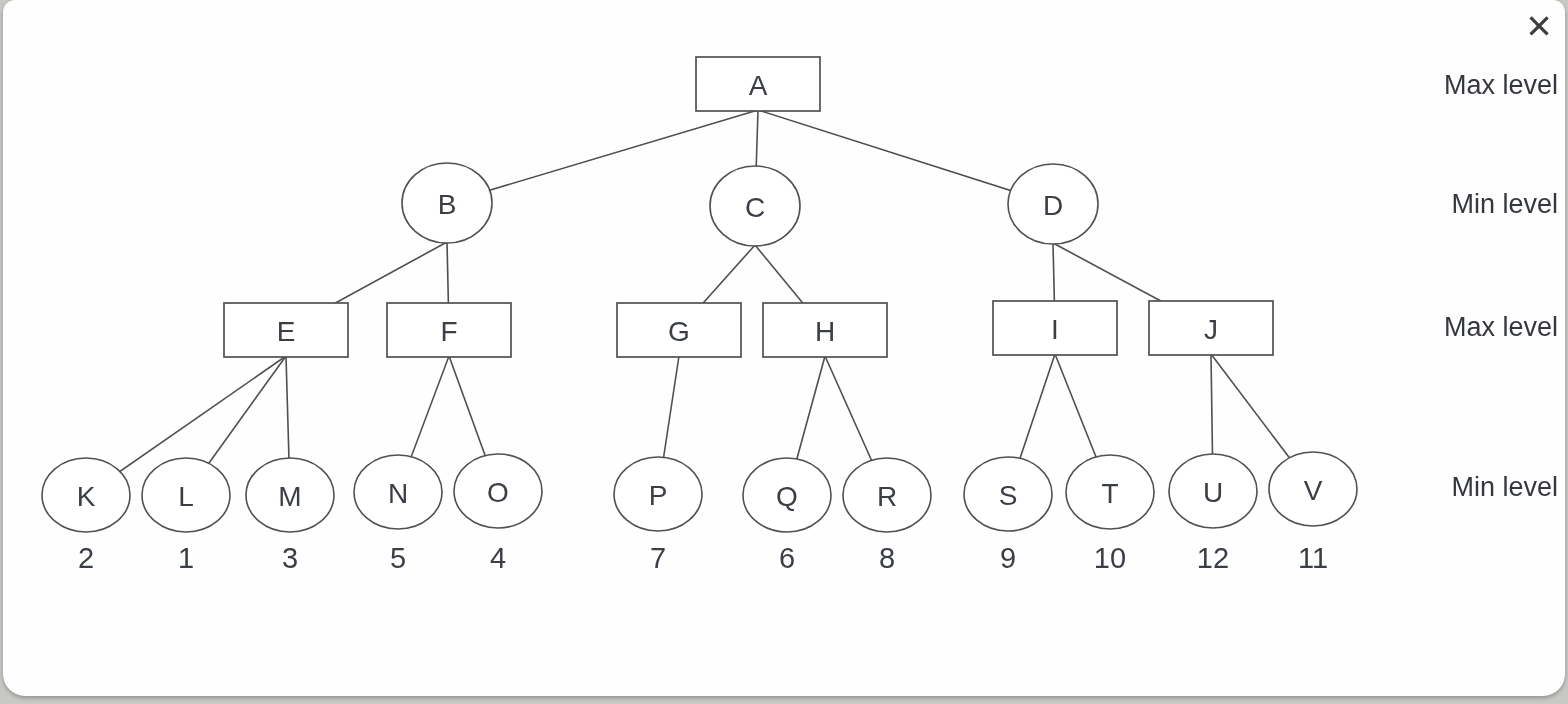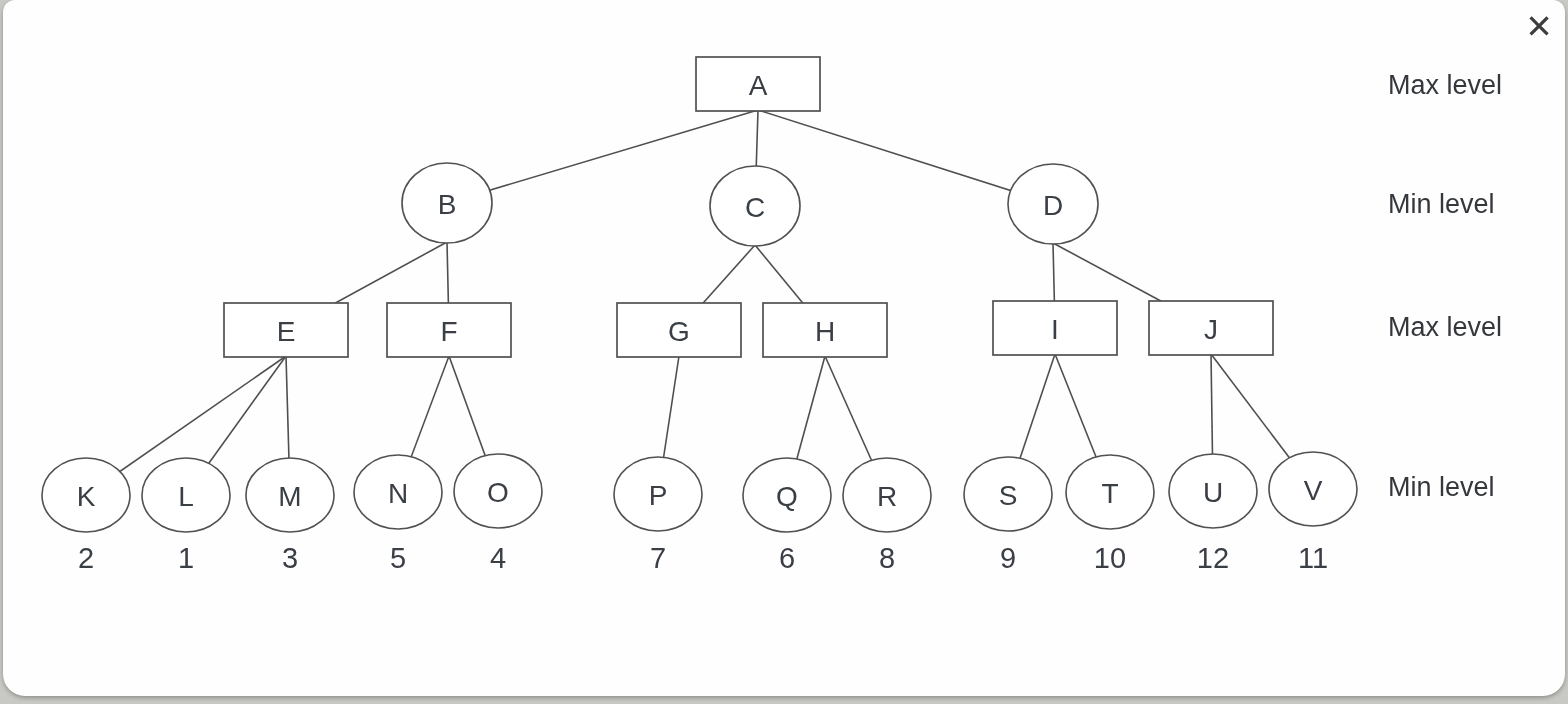--- a/index.html
+++ b/index.html
@@ -33,20 +33,21 @@
     font-family: "DejaVu Sans", sans-serif;
   }
   .lvl-label {
     position: absolute;
     left: 1385px;
     width: 170px; height: 32px;
     line-height: 32px;
     font-size: 27px;
     color: #34373c;
     white-space: nowrap;
+    text-align: right;
   }
   #lvl-0 { top: 69px; }
   #lvl-1 { top: 188px; }
   #lvl-2 { top: 311px; }
   #lvl-3 { top: 471px; }
   #tree-svg {
     position: absolute;
     left: 0; top: 0;
     width: 1562px; height: 696px;
   }

